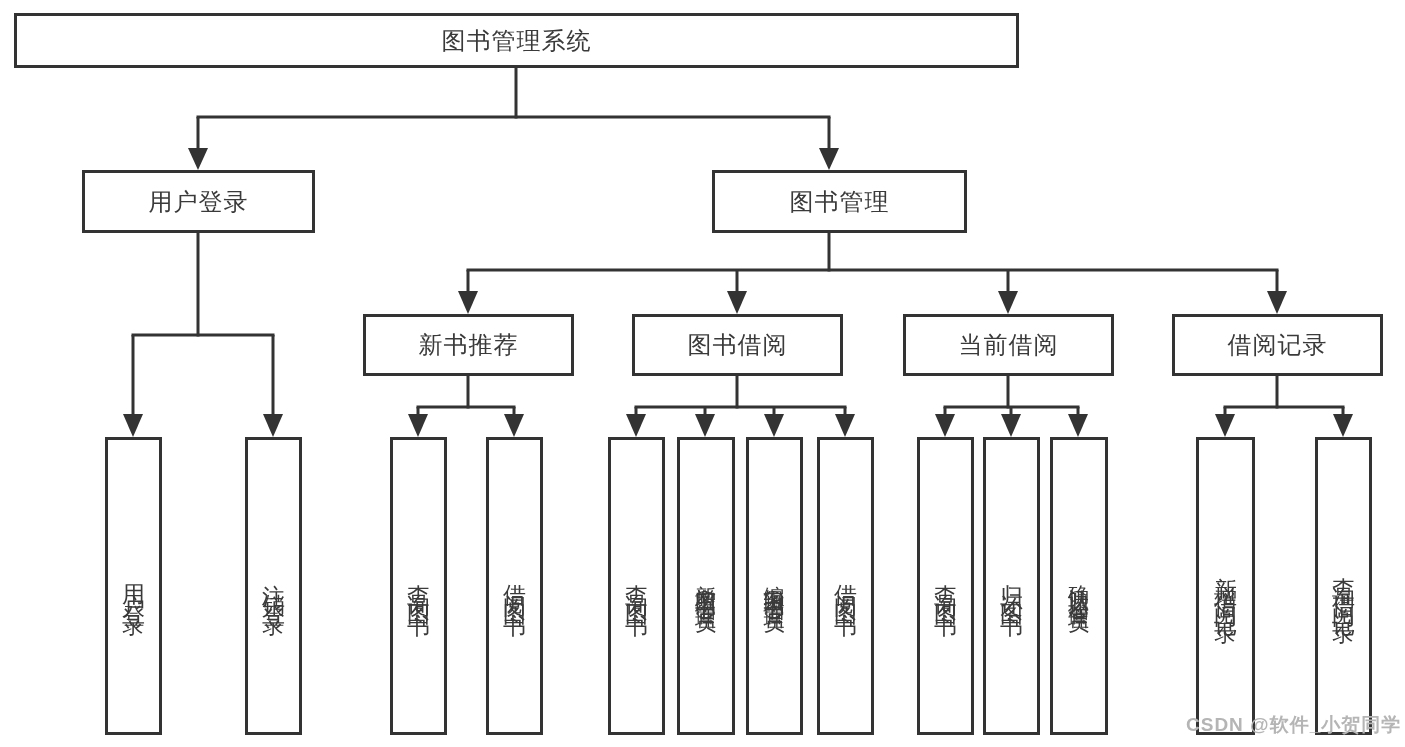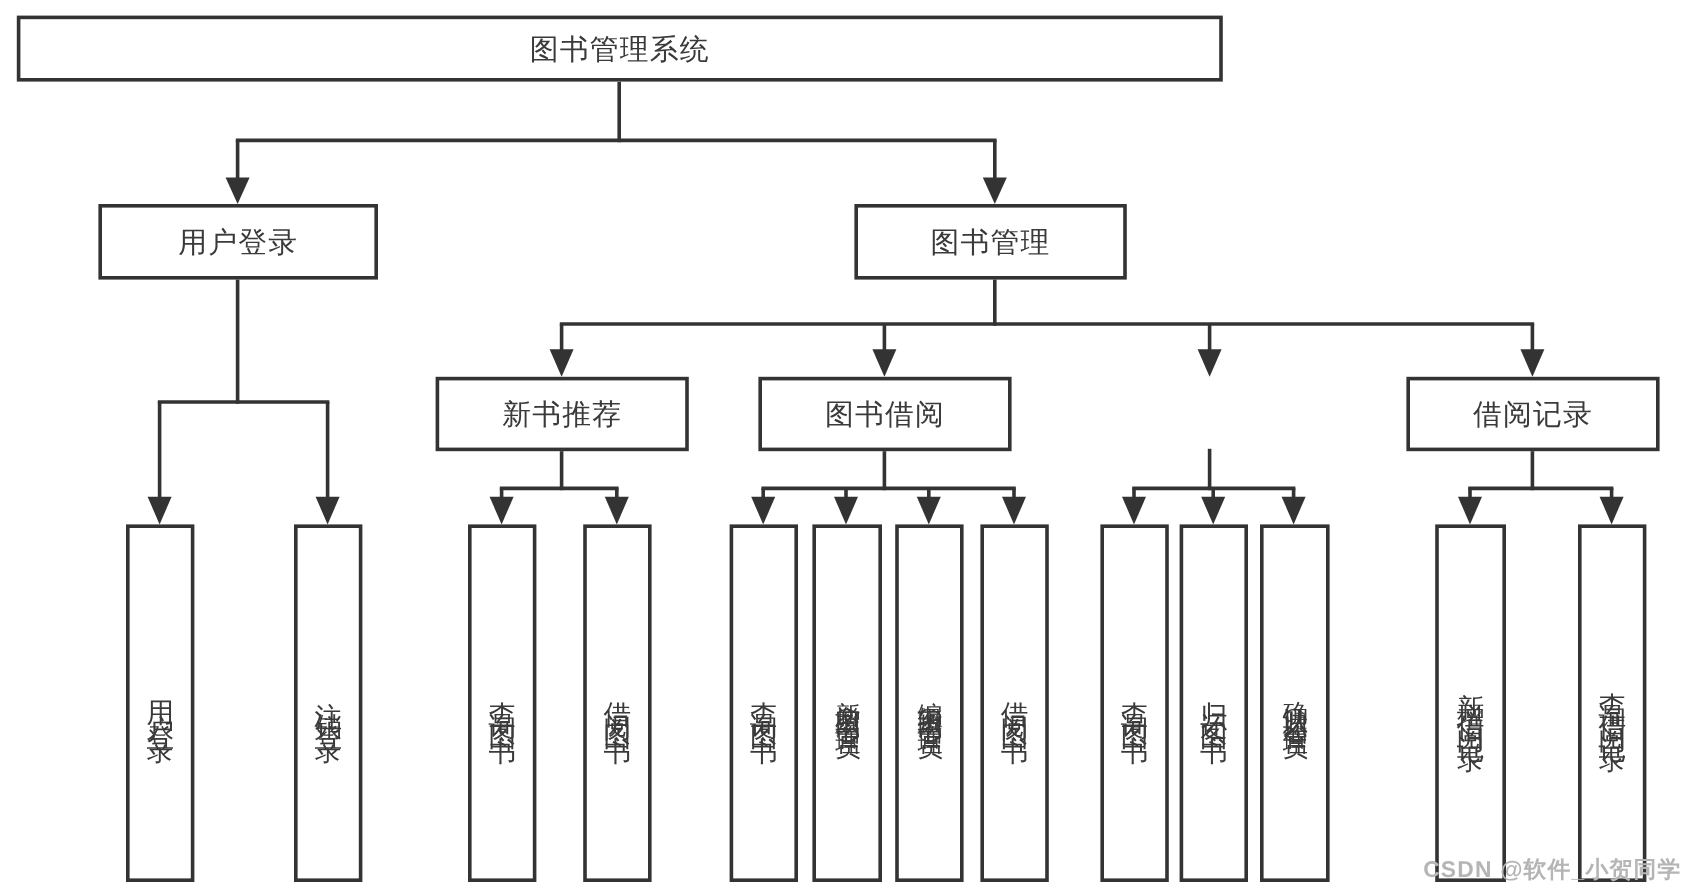--- a/index.html
+++ b/index.html
@@ -115,24 +115,25 @@
       <polygon points="1011,437 1001,414 1021,414"></polygon>
       <polygon points="1078,437 1068,414 1088,414"></polygon>
       <polygon points="1225,437 1215,414 1235,414"></polygon>
       <polygon points="1343,437 1333,414 1353,414"></polygon>
     </g>
   </svg>
 
   <div class="node h-label" style="left:14px;top:13px;width:1005px;height:55px">图书管理系统</div>
 
   <div class="node h-label" style="left:82px;top:170px;width:233px;height:63px">用户登录</div>
-  <div class="node h-label" style="left:712px;top:170px;width:227px;height:63px">图书管理</div>
+  <div class="node h-label" style="left:712px;top:170px;width:255px;height:63px">图书管理</div>
 
   <div class="node h-label" style="left:363px;top:314px;width:211px;height:62px">新书推荐</div>
   <div class="node h-label" style="left:632px;top:314px;width:211px;height:62px">图书借阅</div>
+  <div class="node h-label" style="left:903px;top:314px;width:211px;height:62px">当前借阅</div>
   <div class="node h-label" style="left:1172px;top:314px;width:211px;height:62px">借阅记录</div>
 
   <div class="node leaf" style="left:105px;top:437px;width:57px;height:298px">
     <span class="leaf-label">用户登录</span>
   </div>
   <div class="node leaf" style="left:245px;top:437px;width:57px;height:298px">
     <span class="leaf-label">注销登录</span>
   </div>
   <div class="node leaf" style="left:390px;top:437px;width:57px;height:298px">
     <span class="leaf-label">查询图书</span>

